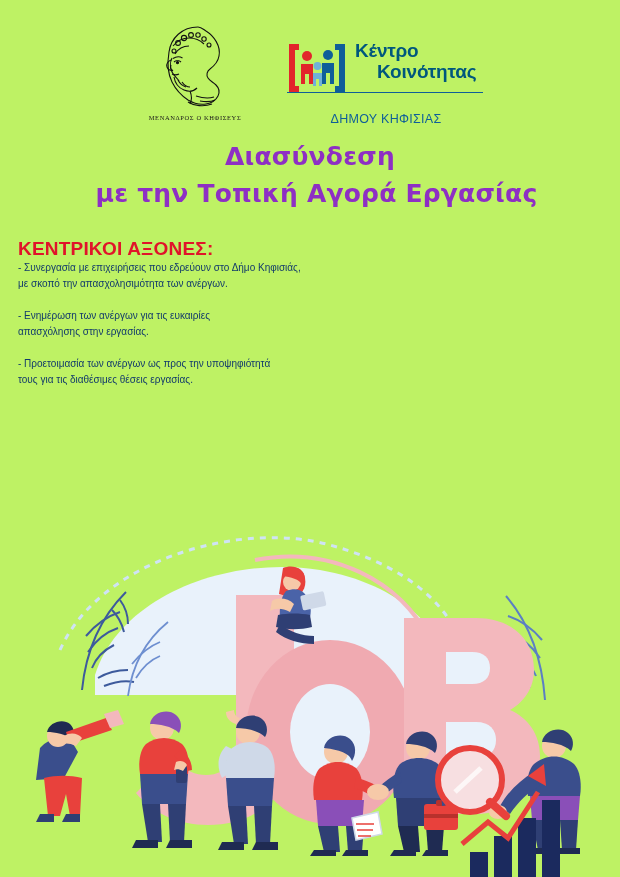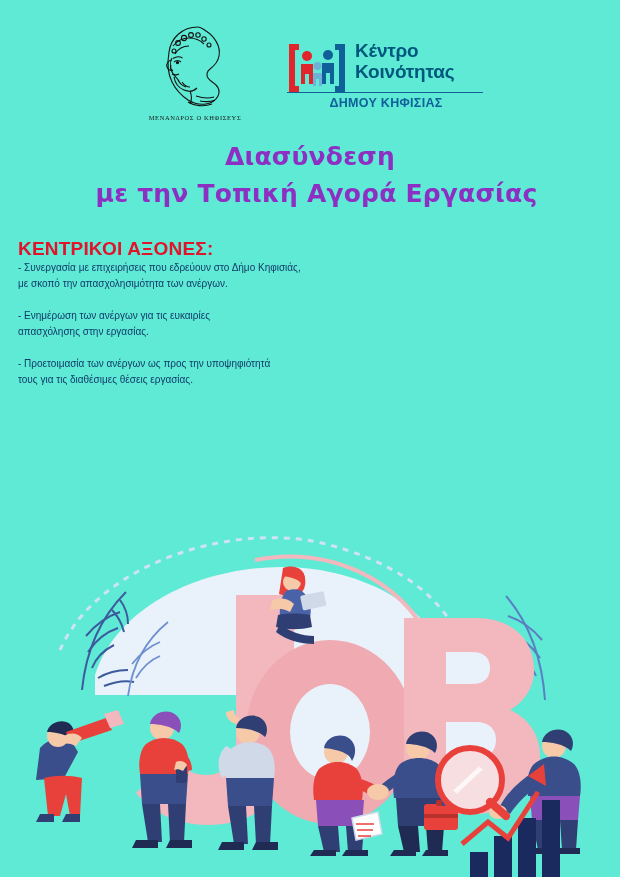--- a/index.html
+++ b/index.html
@@ -11,21 +11,21 @@
     height: 877px;
     background: #ffffff;
     font-family: "Liberation Sans", sans-serif;
     overflow: hidden;
     position: relative;
   }
   .page {
     position: relative;
     width: 620px;
     height: 877px;
-    background: #5eead4;
+    background: #bef264;
   }
 
   
   .header {
     position: absolute;
     top: 18px;
     left: 0;
     width: 620px;
     height: 120px;
   }
@@ -85,29 +85,30 @@
     color: #00577d;
     line-height: 1.12;
     letter-spacing: -0.2px;
   }
   .kk-line2 {
     font-size: 19px;
     font-weight: bold;
     color: #00577d;
     line-height: 1.12;
     letter-spacing: -0.2px;
+    margin-left: 22px;
   }
   .kk-sub {
     position: absolute;
     left: 2px;
-    top: 56px;
+    top: 72px;
     width: 198px;
     text-align: center;
     font-size: 12.5px;
-    font-weight: bold;
+    font-weight: normal;
     color: #0f5f99;
     letter-spacing: 0.3px;
   }
   .kk-rule {
     position: absolute;
     left: 2px;
     top: 52px;
     width: 196px;
     height: 1px;
     background: #0f5f99;

